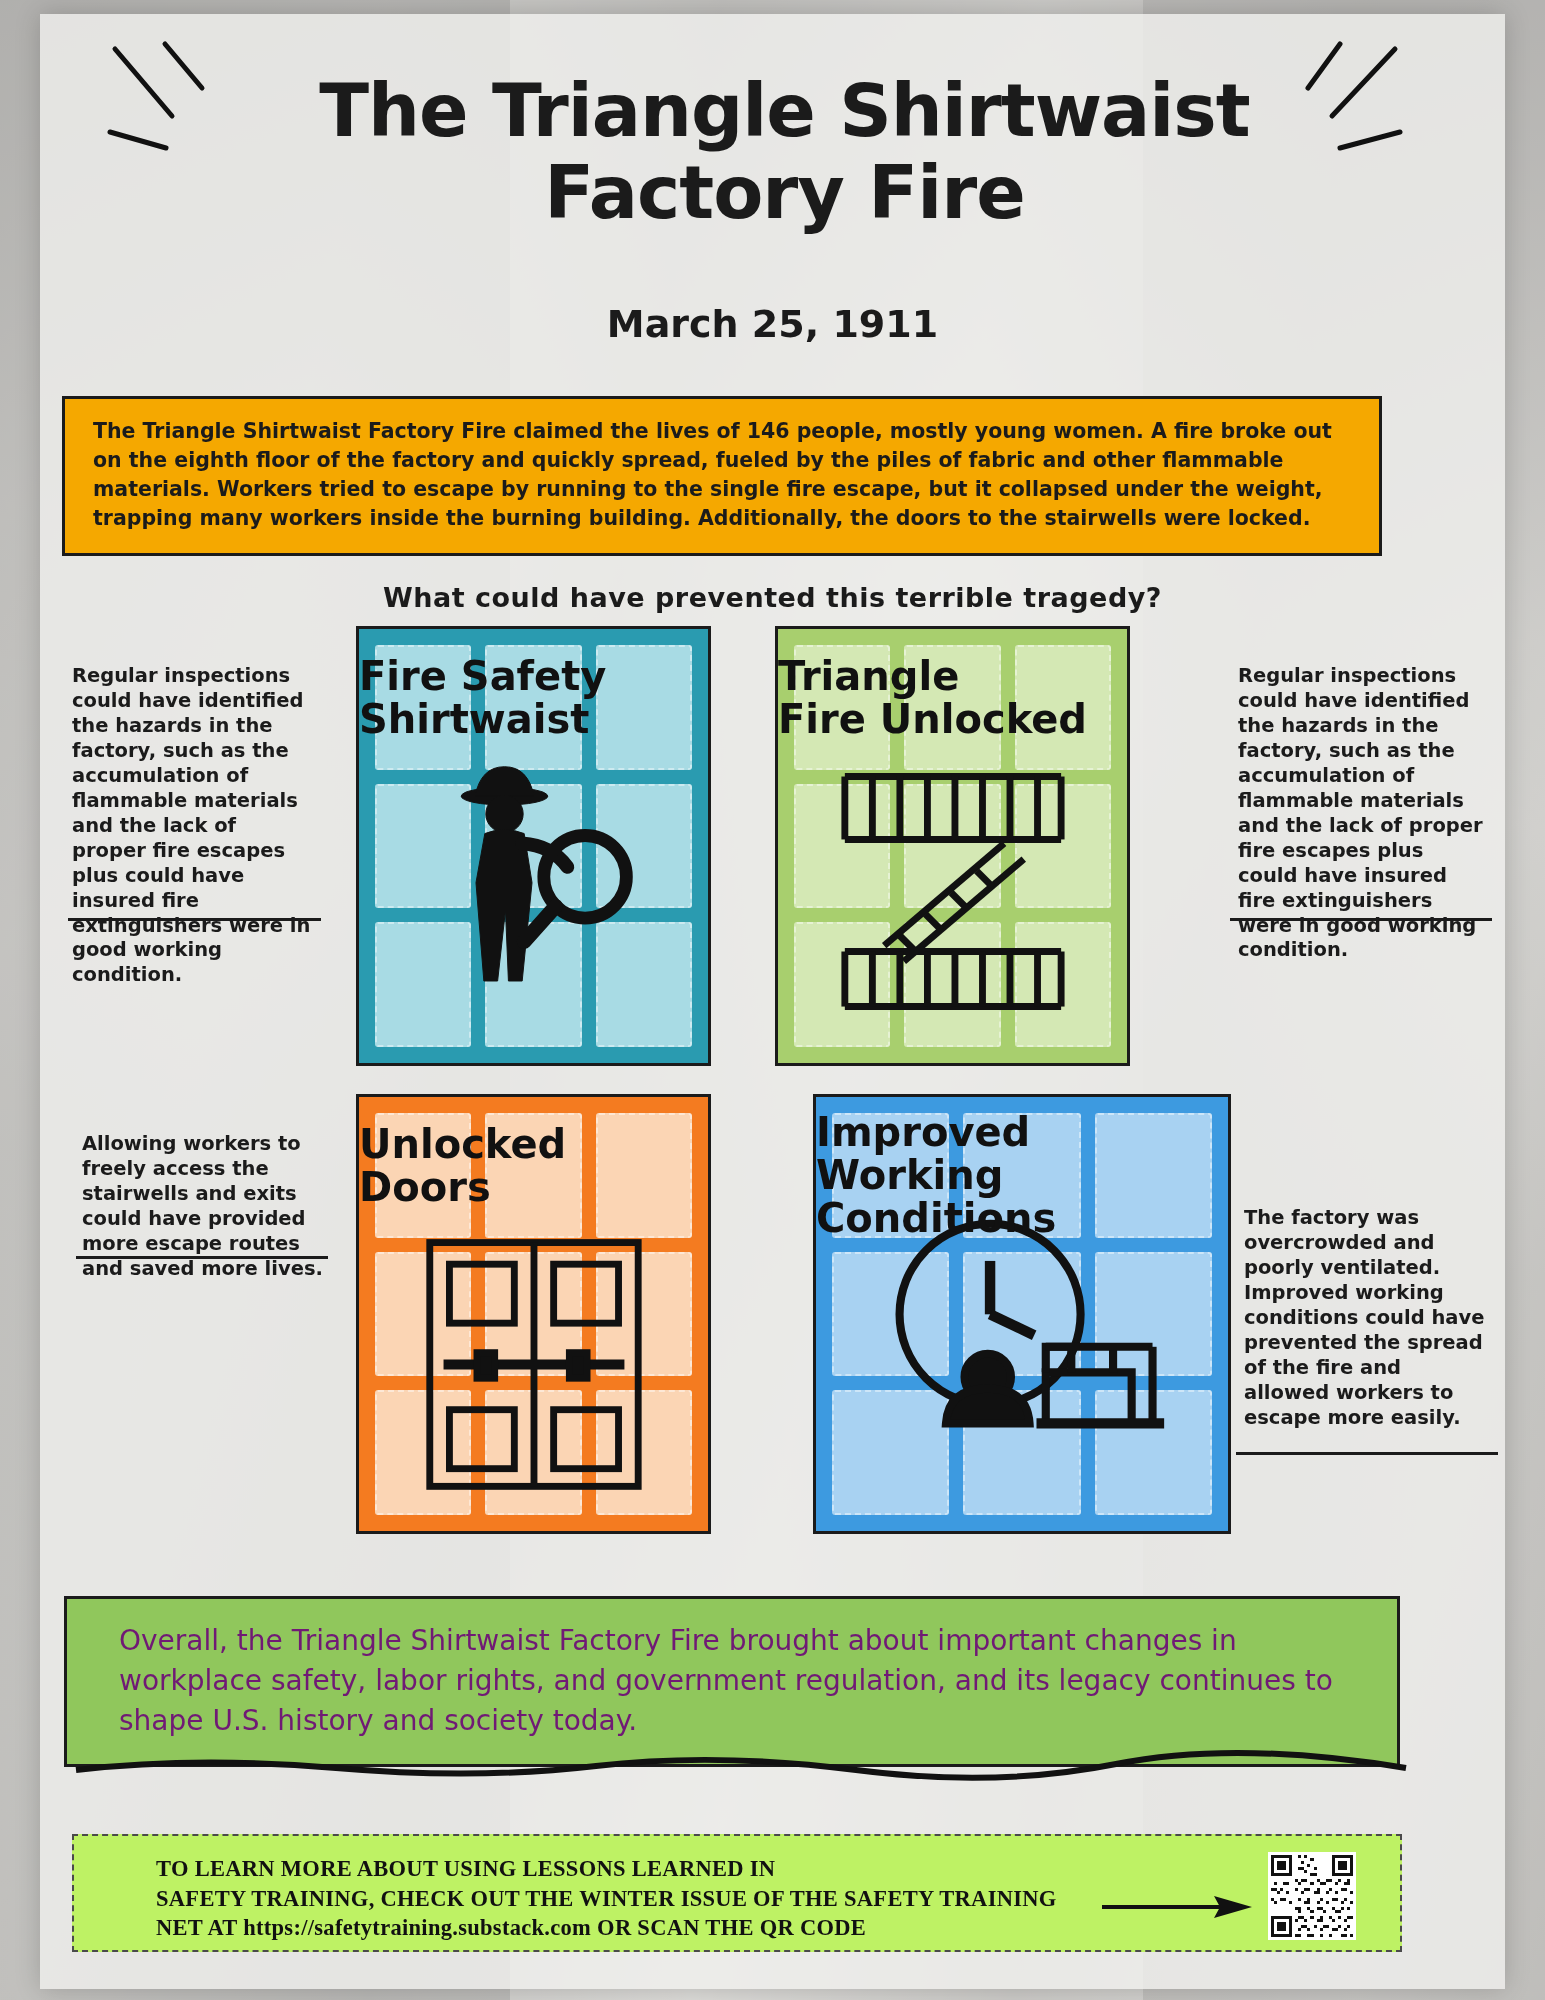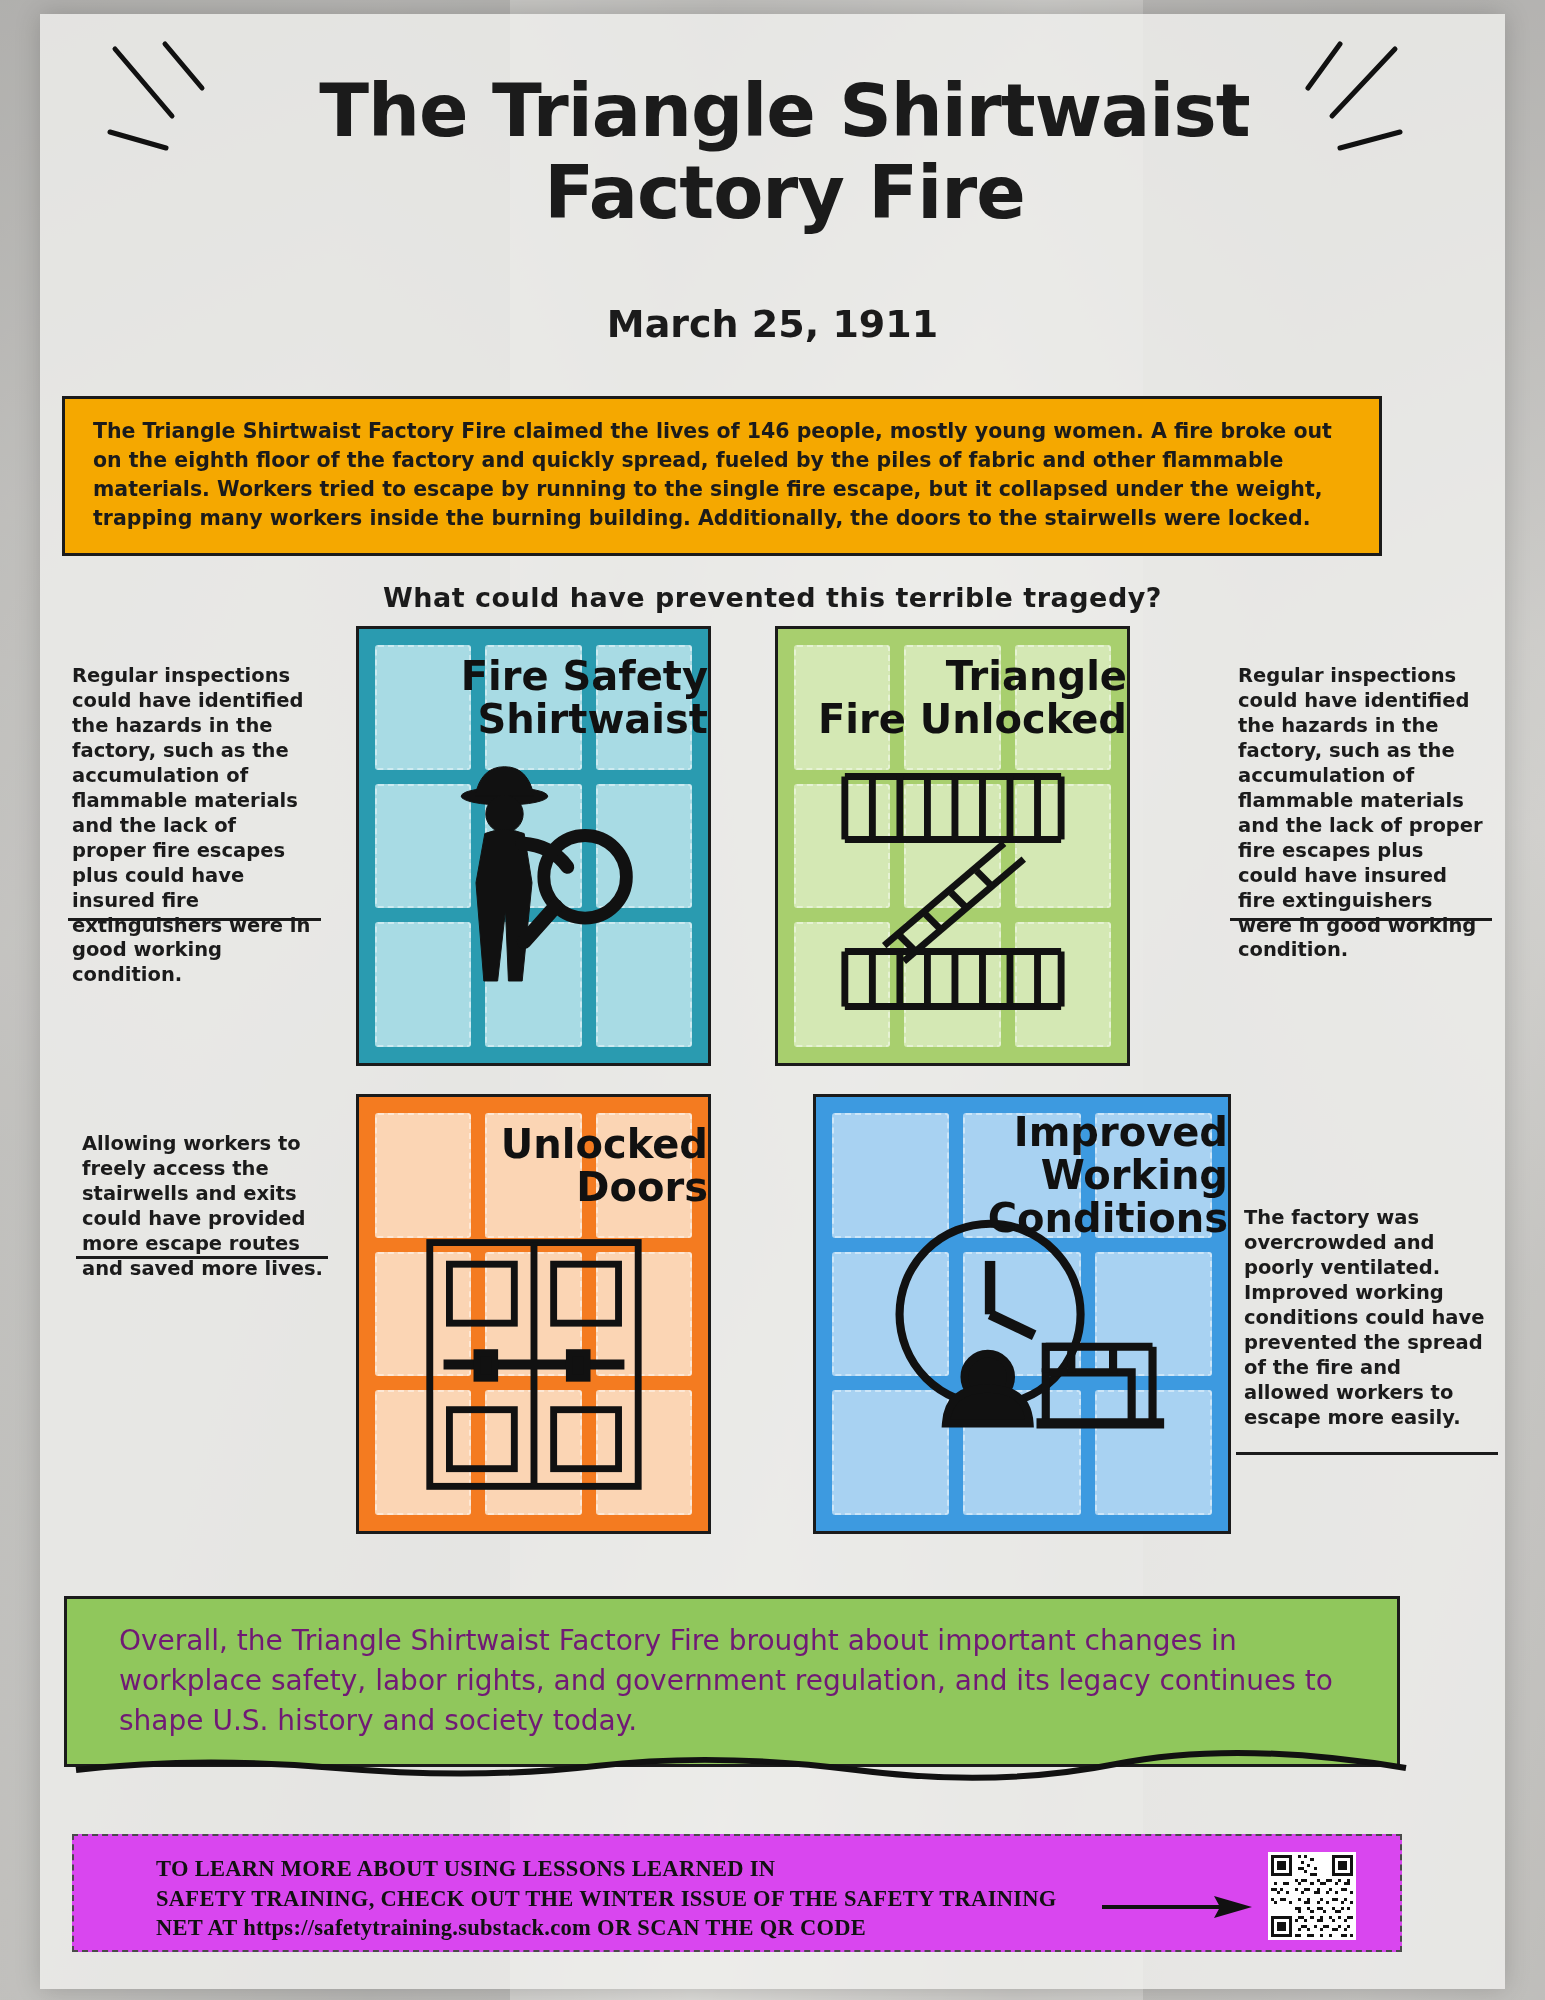--- a/index.html
+++ b/index.html
@@ -146,21 +146,21 @@
   .tile {
     background: rgba(255,255,255,0.78);
     border: 2px dashed rgba(255,255,255,0.9);
     border-radius: 3px;
   }
   .card-label {
     position: absolute;
     left: 0;
     top: 26px;
     width: 100%;
-    text-align: right;
+    text-align: left;
     font-size: 40px;
     font-weight: bold;
     line-height: 1.07;
     color: #111;
     z-index: 5;
   }
   .card-art {
     position: absolute;
     left: 0;
     right: 0;
@@ -231,21 +231,21 @@
     width: 1330px;
     height: 26px;
   }
   
   .footer-band {
     position: absolute;
     left: 32px;
     top: 1820px;
     width: 1330px;
     height: 118px;
-    background: #d946ef;
+    background: #bef264;
     border: 2px dashed #4a4a4a;
     box-sizing: border-box;
     padding-left: 28px;
   }
   .footer-text {
     position: absolute;
     left: 82px;
     top: 18px;
     width: 940px;
     font-family: "Liberation Serif", serif;

